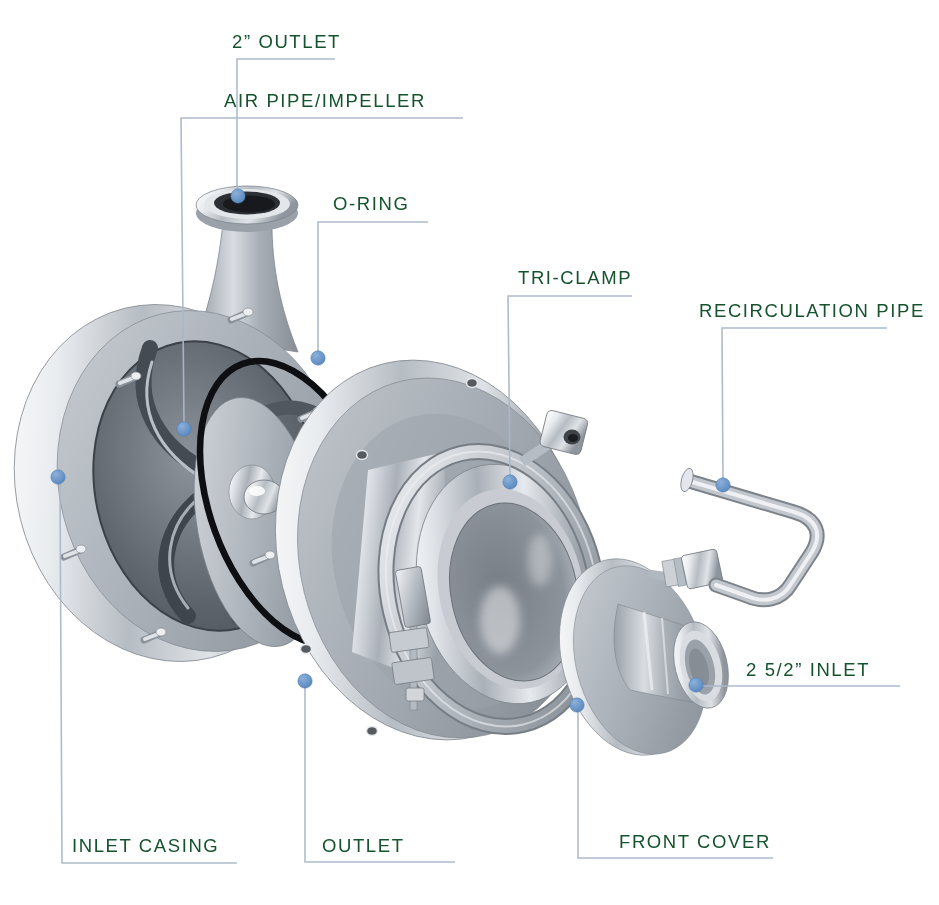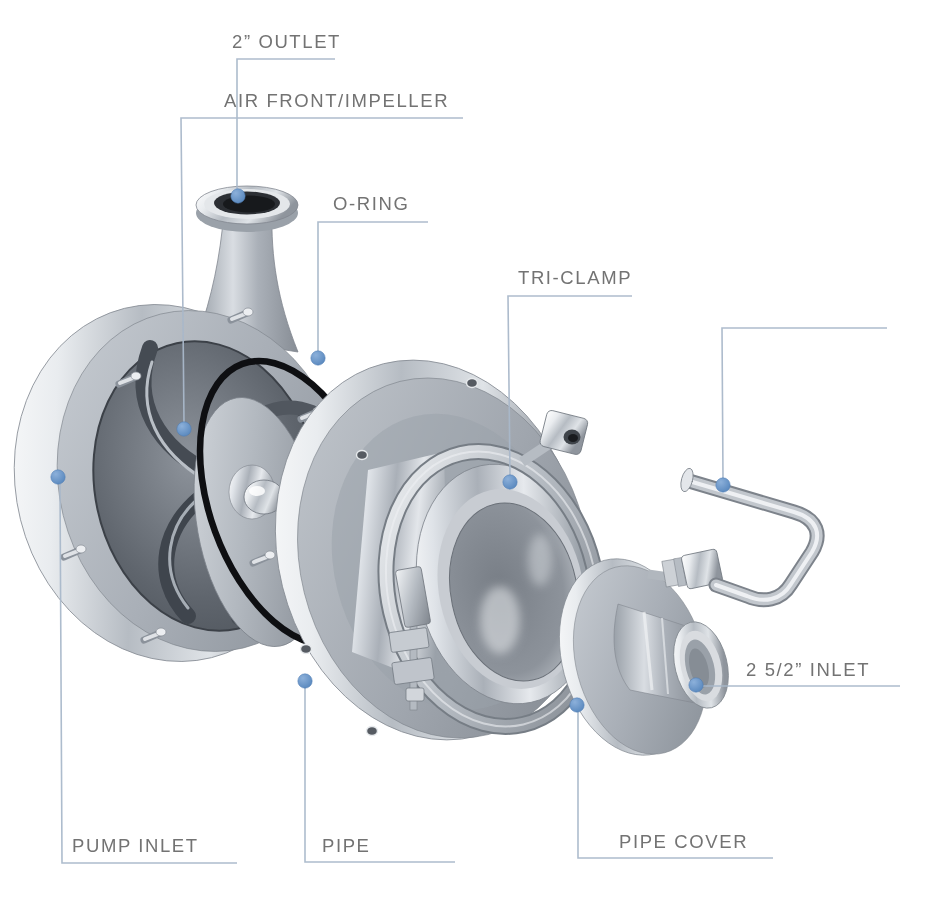--- a/index.html
+++ b/index.html
@@ -1,20 +1,20 @@
 <!DOCTYPE html>
 <html><head>
 <meta charset="utf-8">
 <style>
   html,body{margin:0;padding:0;background:#ffffff;}
   #stage{position:relative;width:939px;height:905px;background:#ffffff;overflow:hidden;
          font-family:"Liberation Sans",sans-serif;}
   #art{position:absolute;left:0;top:0;}
   .lbl{position:absolute;font-size:18.5px;line-height:1.1;letter-spacing:1.6px;
-       color:#737373;white-space:nowrap;font-weight:400;}
+       color:#14532d;white-space:nowrap;font-weight:400;}
 </style>
 </head>
 <body>
 
 <div id="stage">
 
 <svg id="art" width="939" height="905" viewBox="0 0 939 905">
   <defs>
     <linearGradient id="gRim" x1="0" y1="0" x2="1" y2="0.35">
       <stop offset="0" stop-color="#ffffff"></stop>
@@ -233,21 +233,22 @@
     <circle cx="510" cy="482" r="7.2" fill="url(#gDot)"></circle>
     <circle cx="723" cy="485" r="7.2" fill="url(#gDot)"></circle>
     <circle cx="696" cy="685" r="7.2" fill="url(#gDot)"></circle>
     <circle cx="58" cy="477" r="7.2" fill="url(#gDot)"></circle>
     <circle cx="305" cy="681" r="7.2" fill="url(#gDot)"></circle>
     <circle cx="577" cy="705" r="7.2" fill="url(#gDot)"></circle>
   </g>
 </svg>
 
 <div class="lbl" style="left:232px;top:32px">2” OUTLET</div>
-<div class="lbl" style="left:224px;top:91px">AIR FRONT/IMPELLER</div>
+<div class="lbl" style="left:224px;top:91px">AIR PIPE/IMPELLER</div>
 <div class="lbl" style="left:333px;top:194px">O-RING</div>
 <div class="lbl" style="left:518px;top:268px">TRI-CLAMP</div>
+<div class="lbl" style="left:699px;top:301px">RECIRCULATION PIPE</div>
 <div class="lbl" style="left:746px;top:660px">2 5/2” INLET</div>
-<div class="lbl" style="left:72px;top:836px">PUMP INLET</div>
-<div class="lbl" style="left:322px;top:836px">PIPE</div>
-<div class="lbl" style="left:619px;top:832px">PIPE COVER</div>
+<div class="lbl" style="left:72px;top:836px">INLET CASING</div>
+<div class="lbl" style="left:322px;top:836px">OUTLET</div>
+<div class="lbl" style="left:619px;top:832px">FRONT COVER</div>
 
 </div>
 
 </body></html>

